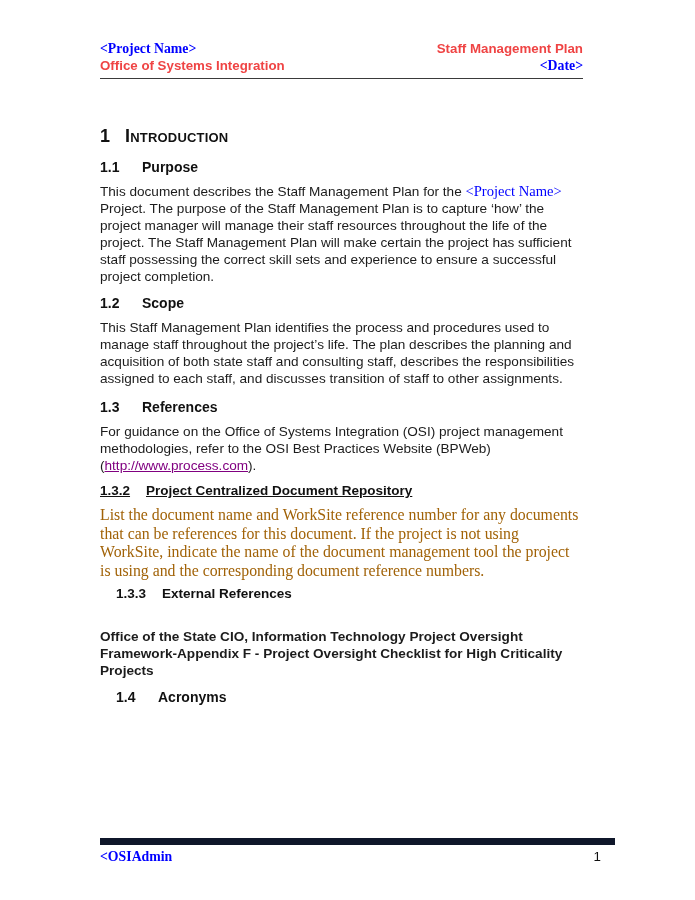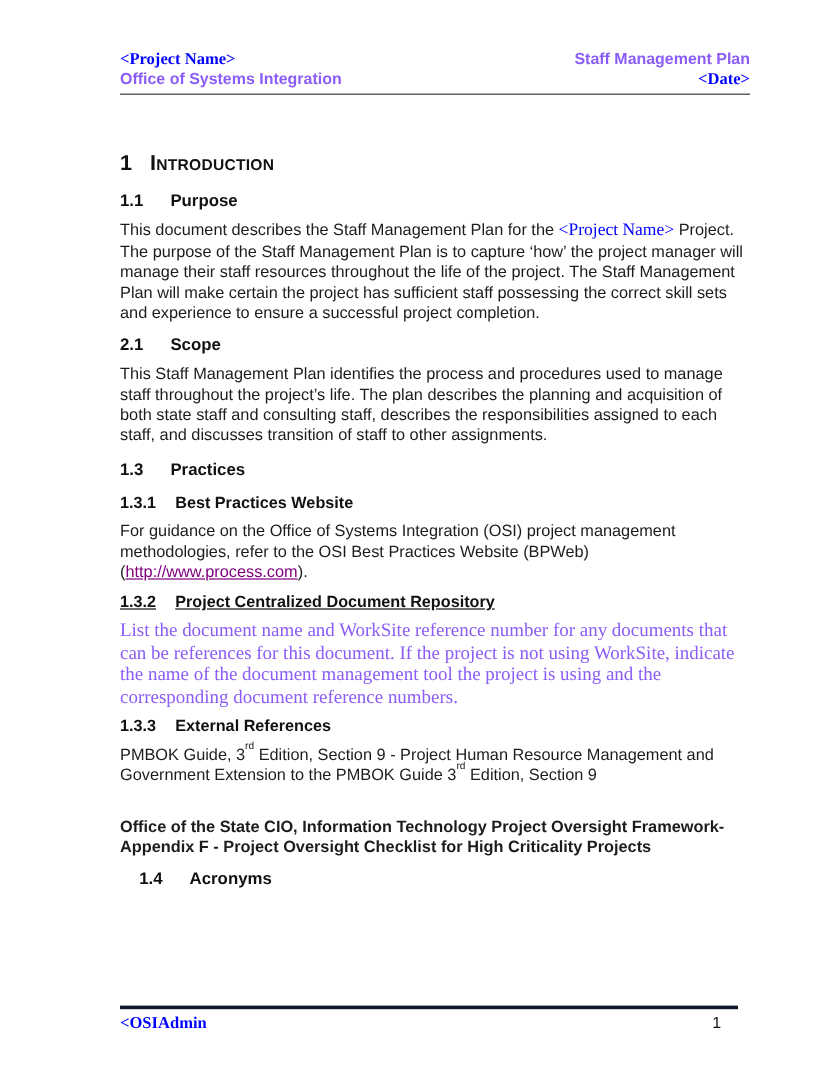--- a/index.html
+++ b/index.html
@@ -8,68 +8,68 @@
     position: relative;
     width: 695px;
     height: 900px;
     margin: 0 auto;
     background: #ffffff;
     font-family: "Liberation Sans", sans-serif;
     color: #1c1c1c;
     overflow: hidden;
   }
   .content {
-    padding: 40px 70px 0 100px;
+    padding: 40px 112px 0 100px;
   }
   
   .doc-header {
     border-bottom: 1px solid #3a3a3a;
     padding-bottom: 4px;
   }
   .hdr-row {
     display: flex;
     justify-content: space-between;
     align-items: baseline;
     line-height: 17px;
   }
   .hdr-sans {
     font-weight: bold;
     font-size: 13.3px;
-    color: #8b5cf6;
+    color: #ef4444;
   }
   .ph {
     font-family: "Liberation Serif", serif;
     font-weight: bold;
     color: #0000ff;
     font-size: 13.8px;
   }
   
   h1, h2, h3 { font-weight: bold; color: #111111; display: flex; }
   h1 { margin-top: 46px; font-size: 18px; line-height: 22px; letter-spacing: 0.2px; }
   h1 .num { width: 25px; }
   h1 .txt { font-variant: small-caps; }
   h2 { margin-top: 12px; font-size: 14px; line-height: 17px; gap: 12px; }
   h2 .num { width: 30px; }
   h3 { margin-top: 11px; font-size: 13.5px; line-height: 16px; }
   h3 .num { width: 46px; }
   h2.s12 { margin-top: 10px; }
   h3.s132 { margin-top: 9px; text-decoration: underline; }
-  h3.s133 { margin-top: 6px; }
+  h3.s133 { margin-top: 6px; margin-left: 16px; }
   h2.s14 { margin-top: 10px; margin-left: 16px; }
   
   .para {
     margin-top: 7px;
     font-size: 13.6px;
     line-height: 17px;
     white-space: pre-wrap;
   }
   .para.gap { margin-top: 26px; font-weight: bold; }
   .para.instruction {
     font-family: "Liberation Serif", serif;
-    color: #8b5cf6;
+    color: #a16207;
     font-size: 15.8px;
     line-height: 18.5px;
   }
   .placeholder {
     font-family: "Liberation Serif", serif;
     color: #0000ff;
     font-size: 14.6px;
   }
   a.link, .link {
     color: #800080;
@@ -81,21 +81,21 @@
     position: relative;
     top: -0.45em;
     line-height: 0;
   }
   
   .doc-footer {
     position: absolute;
     left: 100px;
     right: 80px;
     top: 838px;
-    border-top: 3px solid #0f172a;
+    border-top: 7px solid #0f172a;
     padding-top: 4px;
     display: flex;
     justify-content: space-between;
     align-items: baseline;
   }
   .pagenum {
     font-size: 13.3px;
     color: #111111;
     margin-right: 14px;
   }
@@ -124,47 +124,42 @@
         <span class="txt">Introduction</span>
       </h1>
 
       <h2>
         <span class="num">1.1</span>
         <span class="txt">Purpose</span>
       </h2>
       <p class="para"><span>This document describes the Staff Management Plan for the </span><span class="placeholder">&lt;Project Name&gt;</span><span> Project. The purpose of the Staff Management Plan is to capture ‘how’ the project manager will manage their staff resources throughout the life of the project. The Staff Management Plan will make certain the project has sufficient staff possessing the correct skill sets and experience to ensure a successful project completion.</span></p>
 
       <h2 class="s12">
-        <span class="num">2.1</span>
+        <span class="num">1.2</span>
         <span class="txt">Scope</span>
       </h2>
       <p class="para">This Staff Management Plan identifies the process and procedures used to manage staff throughout the project’s life. The plan describes the planning and acquisition of both state staff and consulting staff, describes the responsibilities assigned to each staff, and discusses transition of staff to other assignments.</p>
 
       <h2>
         <span class="num">1.3</span>
-        <span class="txt">Practices</span>
+        <span class="txt">References</span>
       </h2>
 
-      <h3>
-        <span class="num">1.3.1</span>
-        <span class="txt">Best Practices Website</span>
-      </h3>
       <p class="para"><span>For guidance on the Office of Systems Integration (OSI) project management methodologies, refer to the OSI Best Practices Website (BPWeb) (</span><a href="#" class="link">http://www.process.com</a><span>).</span></p>
 
       <h3 class="s132">
         <span class="num">1.3.2</span>
         <span class="txt">Project Centralized Document Repository</span>
       </h3>
       <p class="para instruction">List the document name and WorkSite reference number for any documents that can be references for this document. If the project is not using WorkSite, indicate the name of the document management tool the project is using and the corresponding document reference numbers.</p>
 
       <h3 class="s133">
         <span class="num">1.3.3</span>
         <span class="txt">External References</span>
       </h3>
-      <p class="para"><span>PMBOK Guide, 3</span><sup class="sup">rd</sup><span> Edition, Section 9 - Project Human Resource Management and Government Extension to the PMBOK Guide 3</span><sup class="sup">rd</sup><span> Edition, Section 9</span></p>
       <p class="para gap">Office of the State CIO, Information Technology Project Oversight Framework-Appendix F - Project Oversight Checklist for High Criticality Projects</p>
 
       <h2 class="s14">
         <span class="num">1.4</span>
         <span class="txt">Acronyms</span>
       </h2>
 
     </main>
   </div>
 

